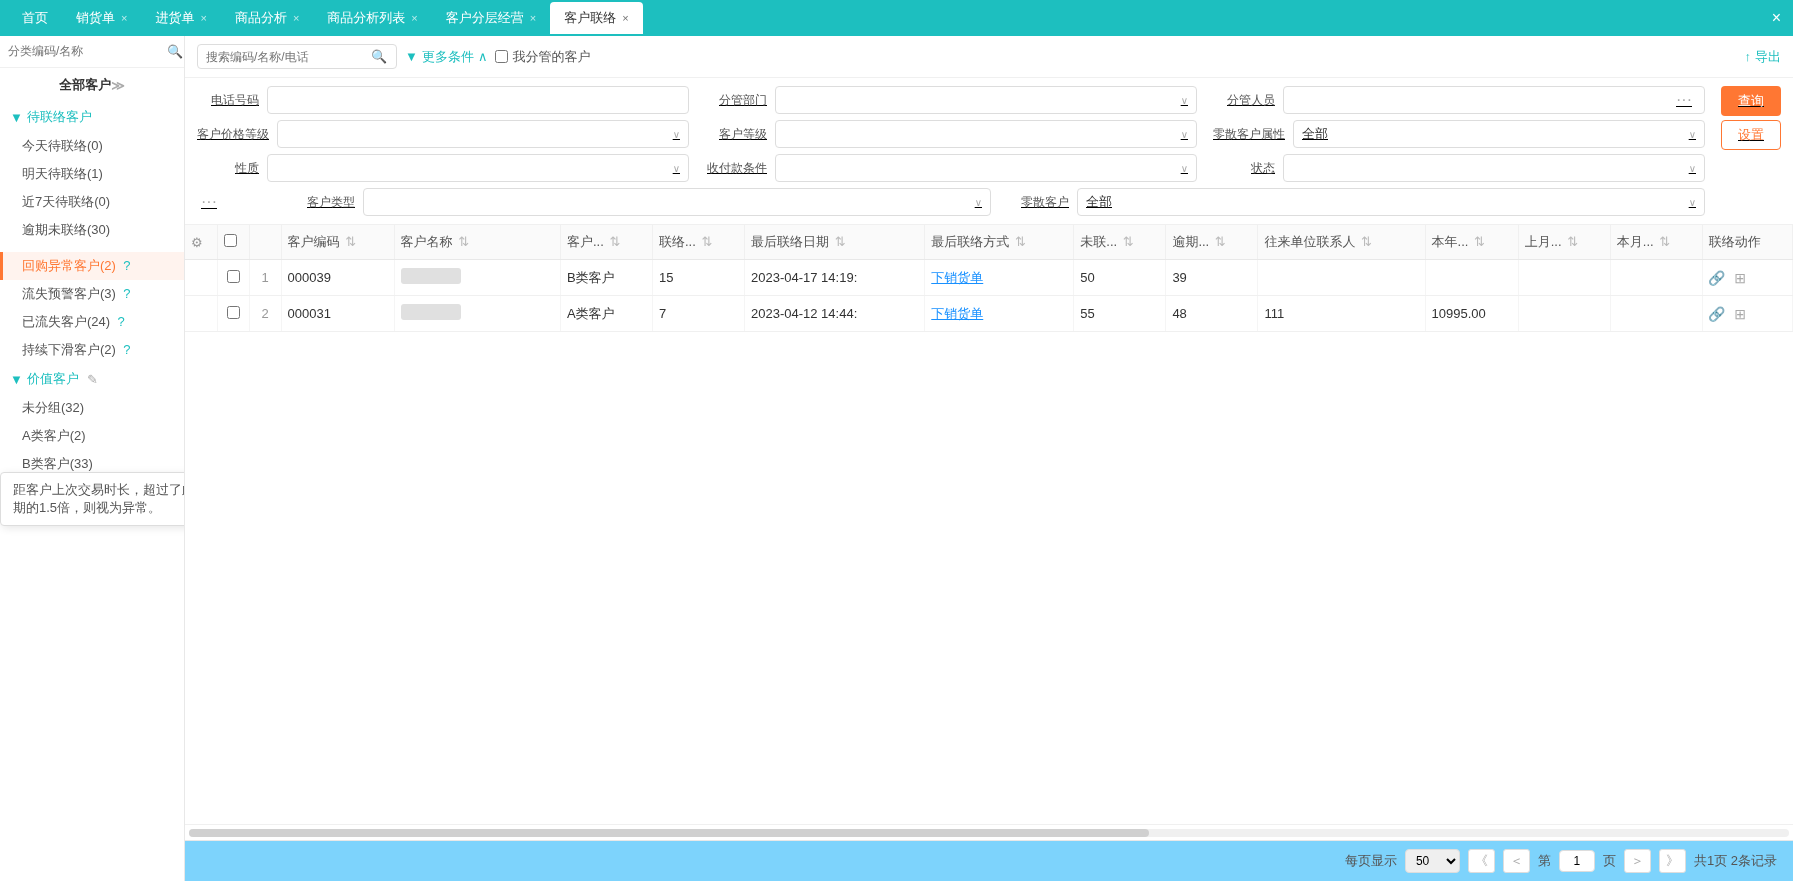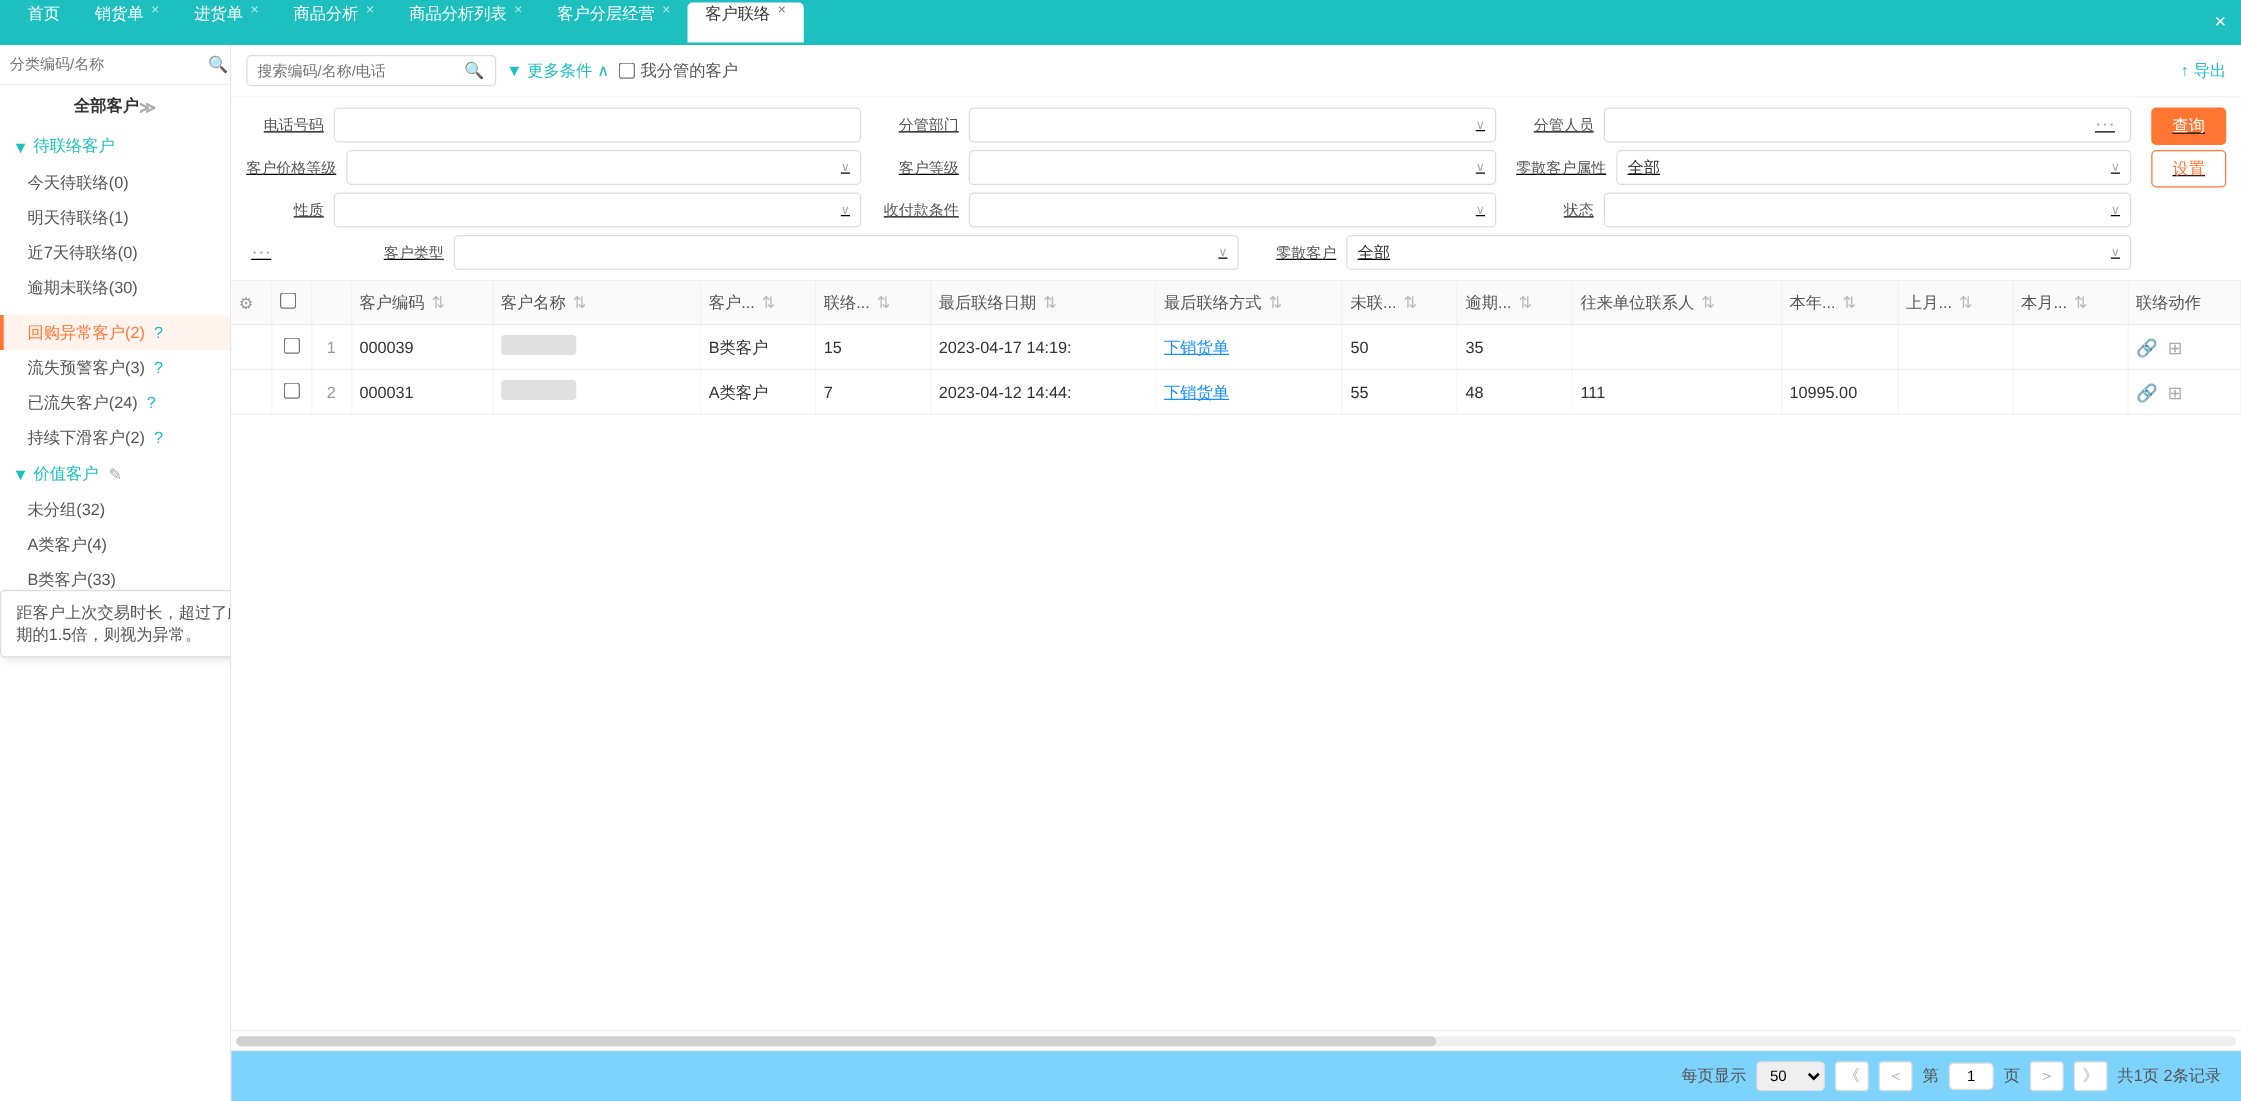--- a/index.html
+++ b/index.html
@@ -12,21 +12,21 @@
       display: flex;
       align-items: center;
       padding: 0 8px;
       color: white;
       position: relative;
     }
     .top-nav .nav-item {
       padding: 0 14px;
       height: 32px;
       display: flex;
-      align-items: flex-start;
+      align-items: center;
       cursor: pointer;
       white-space: nowrap;
       color: white;
       font-size: 13px;
     }
     .top-nav .nav-item.active {
       background: white;
       color: #333;
       border-radius: 4px 4px 0 0;
     }
@@ -480,21 +480,21 @@
 
     <div class="sidebar-section-title2">
       <span>▼</span>
       <span>价值客户</span>
       <span style="color:#aaa; margin-left:4px; cursor:pointer;">✎</span>
     </div>
     <div class="sidebar-item">
       <span>未分组(32)</span>
     </div>
     <div class="sidebar-item">
-      <span>A类客户(4)</span>
+      <span>A类客户(2)</span>
     </div>
     <div class="sidebar-item">
       <span>B类客户(33)</span>
     </div>
     <div class="sidebar-item">
       <span>C类客户(6)</span>
     </div>
   </div>
 
   <div class="content-area">
@@ -702,21 +702,21 @@
             <td>
               <span class="blurred-name"></span>
             </td>
             <td>B类客户</td>
             <td>15</td>
             <td>2023-04-17 14:19:</td>
             <td>
               <span class="link-text">下销货单</span>
             </td>
             <td>50</td>
-            <td>35</td>
+            <td>39</td>
             <td></td>
             <td></td>
             <td></td>
             <td></td>
             <td>
               <div class="action-icons">
                 <span class="action-icon">🔗</span>
                 <span class="action-icon">⊞</span>
               </div>
             </td>

